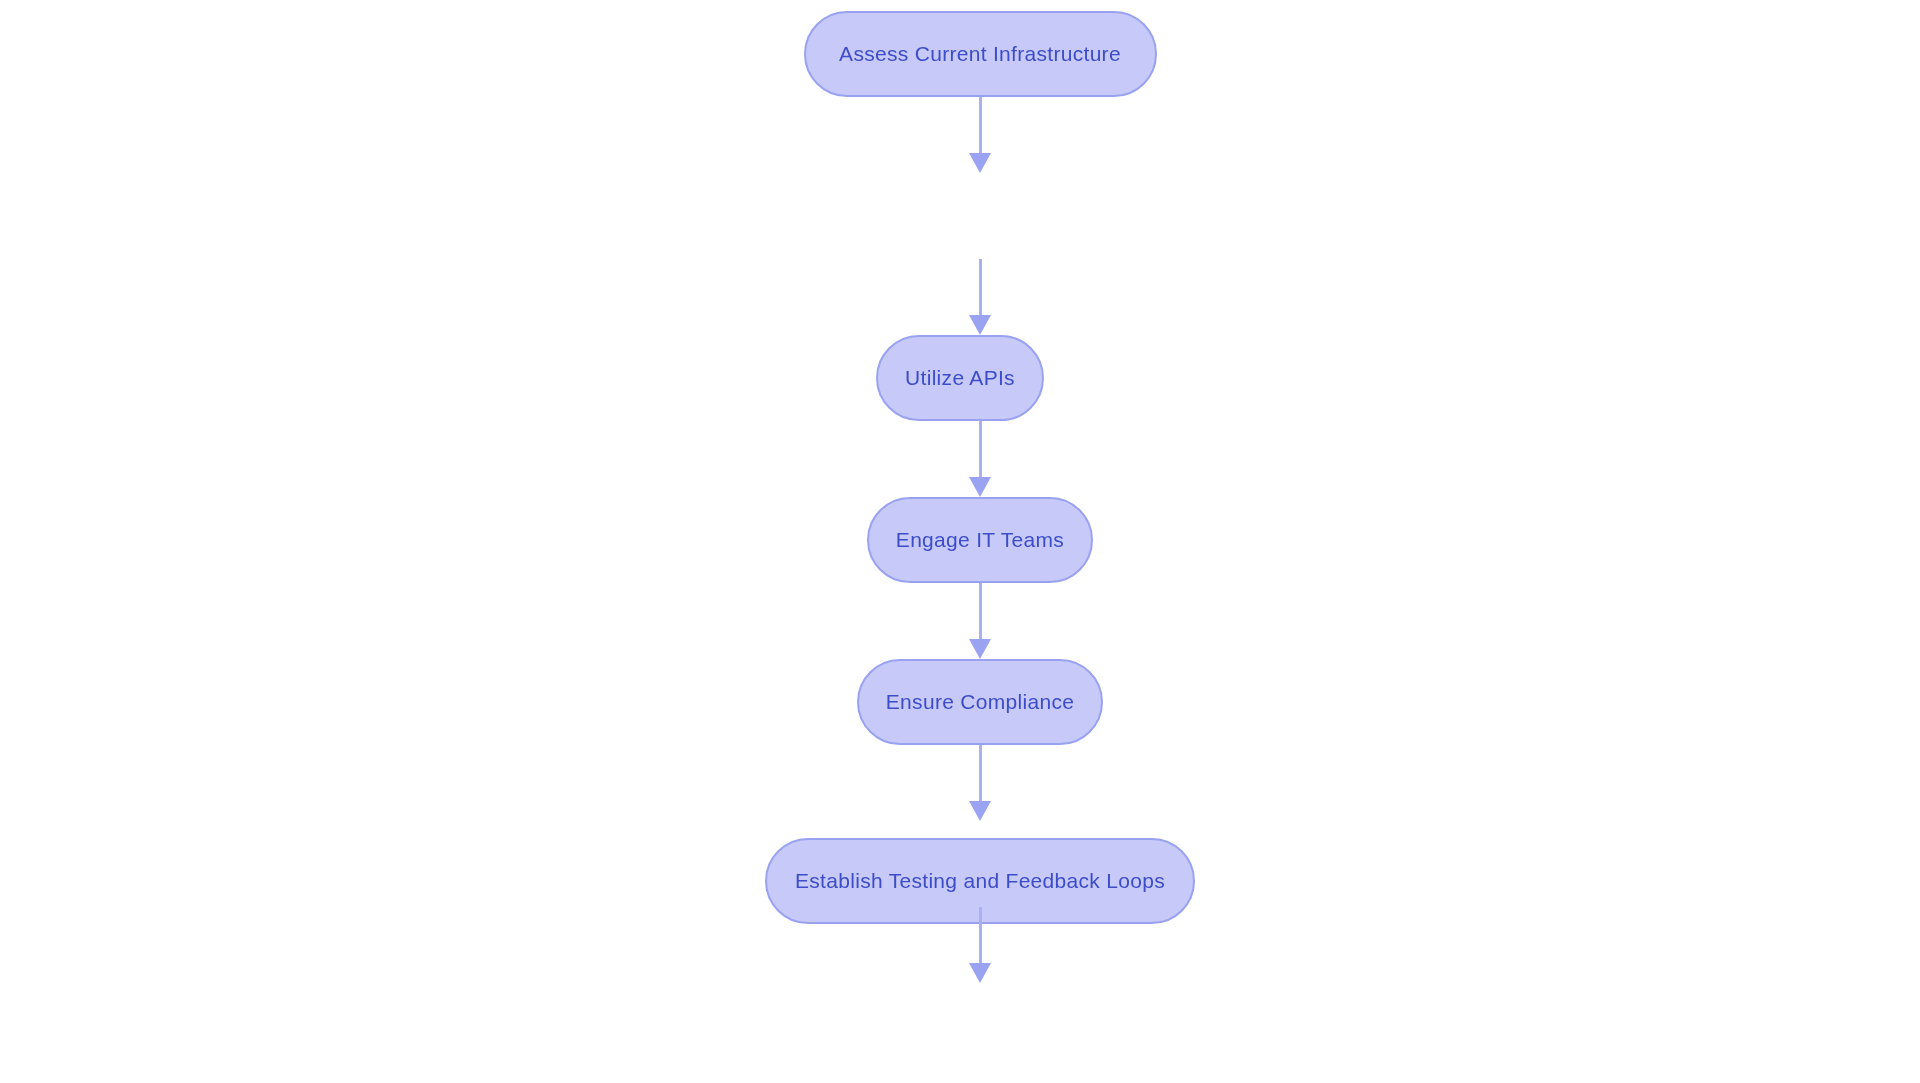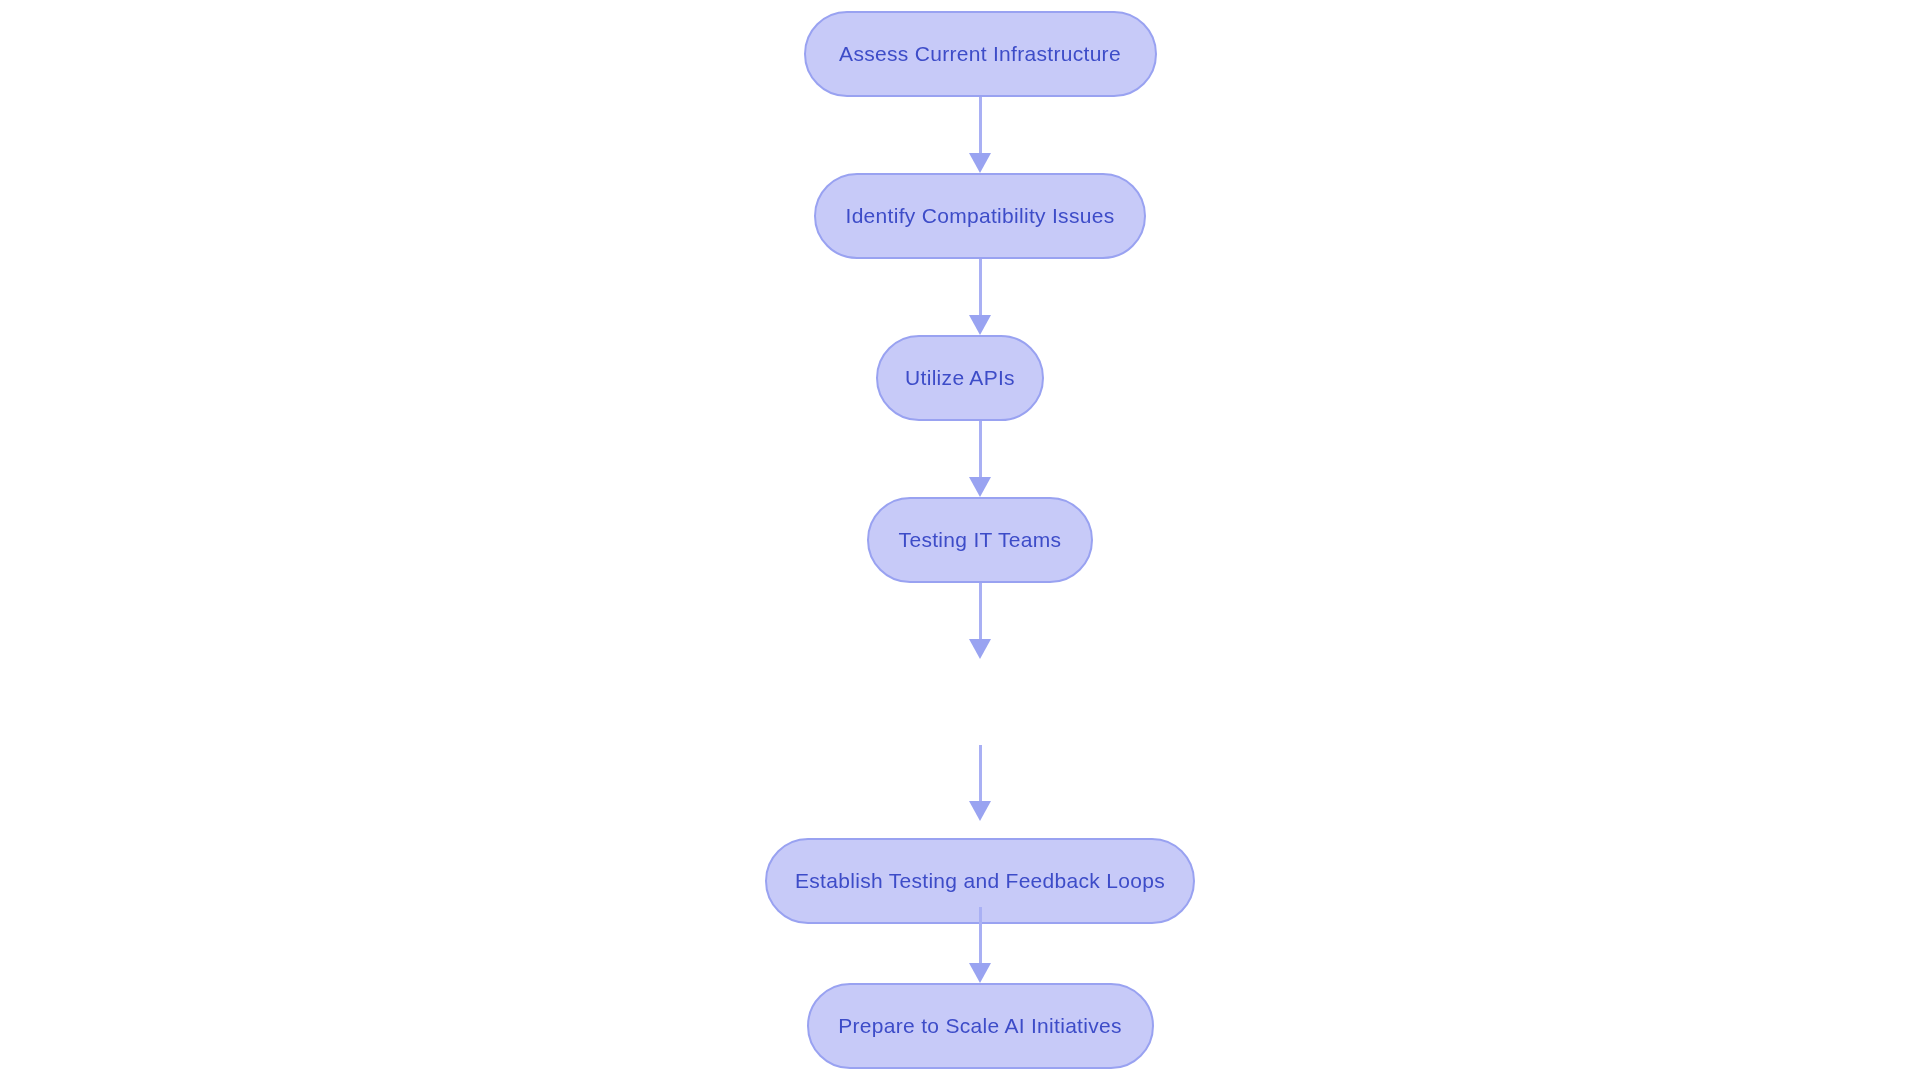--- a/index.html
+++ b/index.html
@@ -57,58 +57,55 @@
 <div class="canvas" style="--node-fill: #c7caf8; --node-border: #99a2f1; --node-text: #3d4cc8; --arrow-line: #a9b0f4; --arrow-head: #99a3f1; background: rgb(255, 255, 255); margin-left: 20px;">
   <div class="node" style="top: 11px; left: 783.5px; width: 353px; height: 86px;">
     <span class="node-label">Assess Current Infrastructure</span>
   </div>
 
   <div class="connector" style="top: 97px; left: 949px; height: 76px;">
     <div class="arrow-line" style="height: 56px;"></div>
     <div class="arrow-head"></div>
   </div>
 
-  <div class="node" style="top: 173px; left: 794px; width: 332px; height: 86px;">
-    <span class="node-label">Identify Compatibility Issues</span>
-  </div>
 
   <div class="connector" style="top: 259px; left: 949px; height: 76px;">
     <div class="arrow-line" style="height: 56px;"></div>
     <div class="arrow-head"></div>
   </div>
 
   <div class="node" style="top: 335px; left: 856px; width: 168px; height: 86px;">
     <span class="node-label">Utilize APIs</span>
   </div>
 
   <div class="connector" style="top: 421px; left: 949px; height: 76px;">
     <div class="arrow-line" style="height: 56px;"></div>
     <div class="arrow-head"></div>
   </div>
 
   <div class="node" style="top: 497px; left: 847px; width: 226px; height: 86px;">
-    <span class="node-label">Testing IT Teams</span>
+    <span class="node-label">Engage IT Teams</span>
   </div>
 
   <div class="connector" style="top: 583px; left: 949px; height: 76px;">
     <div class="arrow-line" style="height: 56px;"></div>
     <div class="arrow-head"></div>
   </div>
 
+  <div class="node" style="top: 659px; left: 837px; width: 246px; height: 86px;">
+    <span class="node-label">Ensure Compliance</span>
+  </div>
 
   <div class="connector" style="top: 745px; left: 949px; height: 76px;">
     <div class="arrow-line" style="height: 56px;"></div>
     <div class="arrow-head"></div>
   </div>
 
   <div class="node" style="top: 838px; left: 745px; width: 430px; height: 86px;">
     <span class="node-label">Establish Testing and Feedback Loops</span>
   </div>
 
   <div class="connector" style="top: 907px; left: 949px; height: 76px;">
     <div class="arrow-line" style="height: 56px;"></div>
     <div class="arrow-head"></div>
   </div>
 
-  <div class="node" style="top: 983px; left: 786.5px; width: 347px; height: 86px;">
-    <span class="node-label">Prepare to Scale AI Initiatives</span>
-  </div>
 </div>
 
 </body></html>

